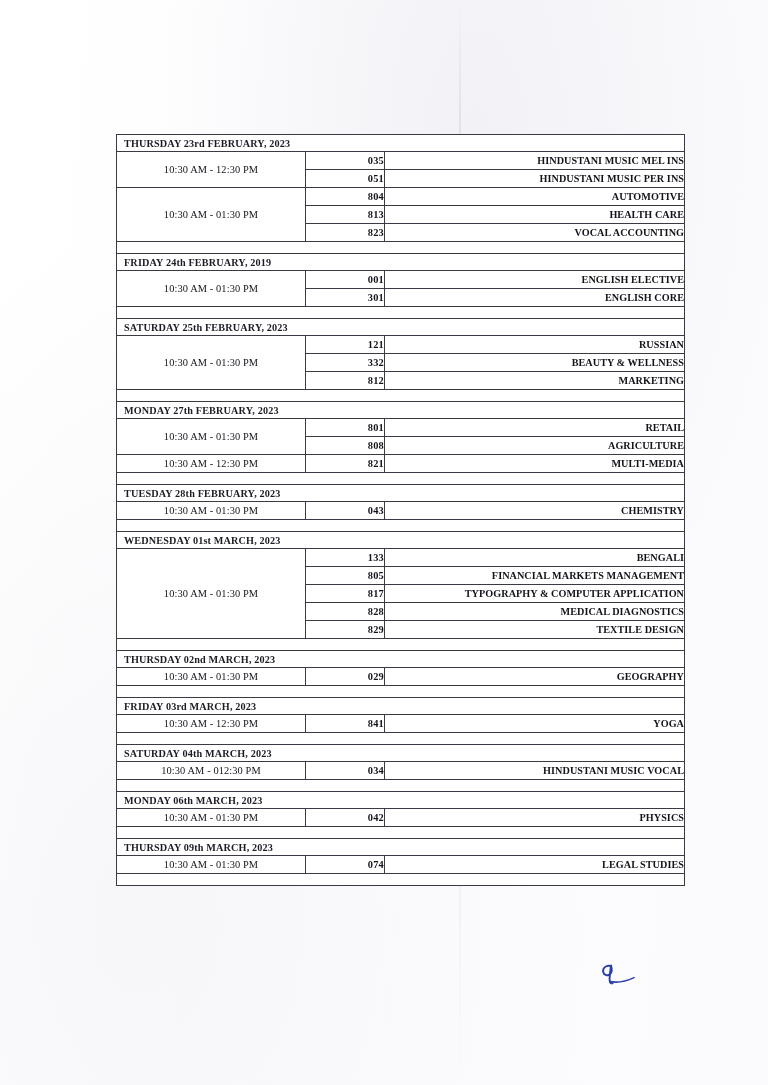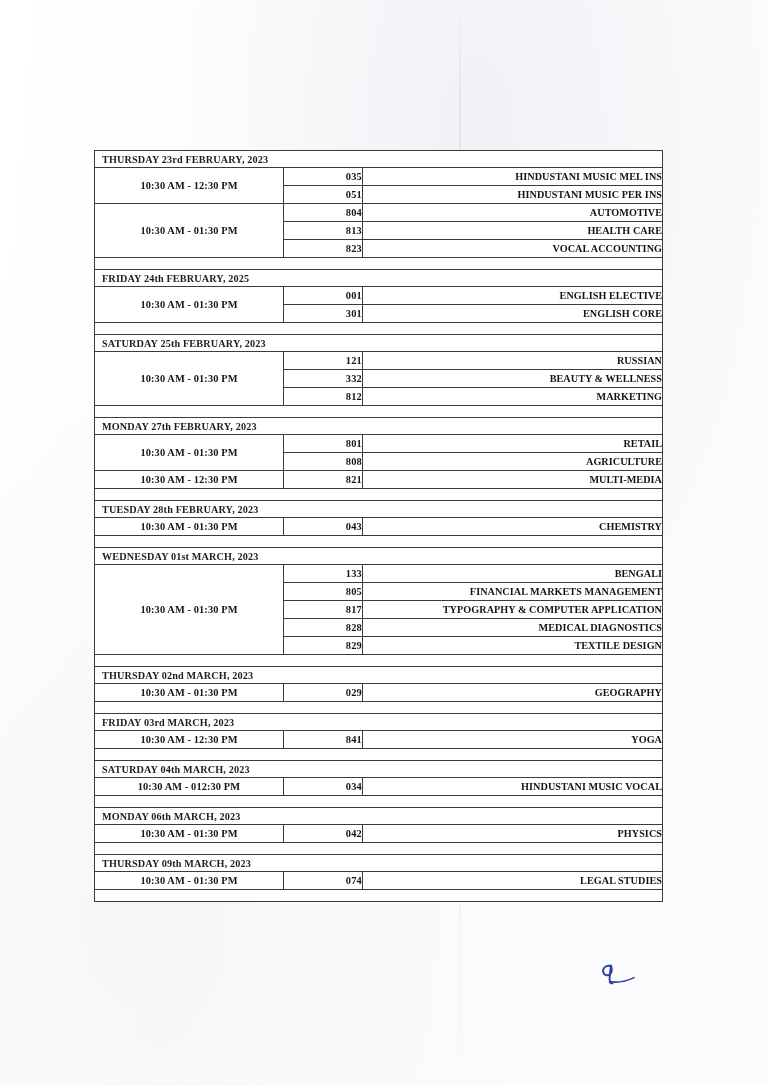--- a/index.html
+++ b/index.html
@@ -32,24 +32,23 @@
     position: absolute;
     left: 459px;
     top: 0;
     width: 2px;
     height: 1085px;
     background: linear-gradient(to bottom, rgba(205,205,215,0) 0%, rgba(205,205,215,0.40) 10%, rgba(205,205,215,0.30) 70%, rgba(205,205,215,0) 100%);
   }
 
   #sheet {
     position: absolute;
-    left: 94px;
+    left: 116px;
     top: 134px;
     width: 568px;
-    margin-top: 16px;
   }
 
   table.schedule {
     width: 568px;
     border-collapse: collapse;
     table-layout: fixed;
   }
 
   table.schedule td {
     border: 1px solid #3a3a44;
@@ -79,21 +78,21 @@
     padding-left: 7px;
     line-height: 15px;
     white-space: nowrap;
   }
 
   
   tr.exam-row td { height: 17px; }
 
   .time-text {
     font-family: "Liberation Serif", serif;
-    font-weight: bold;
+    font-weight: normal;
     font-size: 10.4px;
     color: #15131a;
     text-align: center;
     line-height: 16px;
     white-space: nowrap;
     letter-spacing: 0.1px;
   }
   .code-text {
     font-family: "Liberation Serif", serif;
     font-weight: bold;
@@ -198,21 +197,21 @@
           </td>
           <td>
             <div class="subject-text">VOCAL ACCOUNTING</div>
           </td>
         </tr>
         <tr class="spacer-row">
           <td colspan="3"></td>
         </tr>
         <tr class="day-header-row">
           <td class="day-header" colspan="3">
-            <div class="day-header-text">FRIDAY 24th FEBRUARY, 2025</div>
+            <div class="day-header-text">FRIDAY 24th FEBRUARY, 2019</div>
           </td>
         </tr>
         <tr class="exam-row">
           <td rowspan="2">
             <div class="time-text">10:30 AM  - 01:30 PM</div>
           </td>
           <td>
             <div class="code-text">001</div>
           </td>
           <td>

